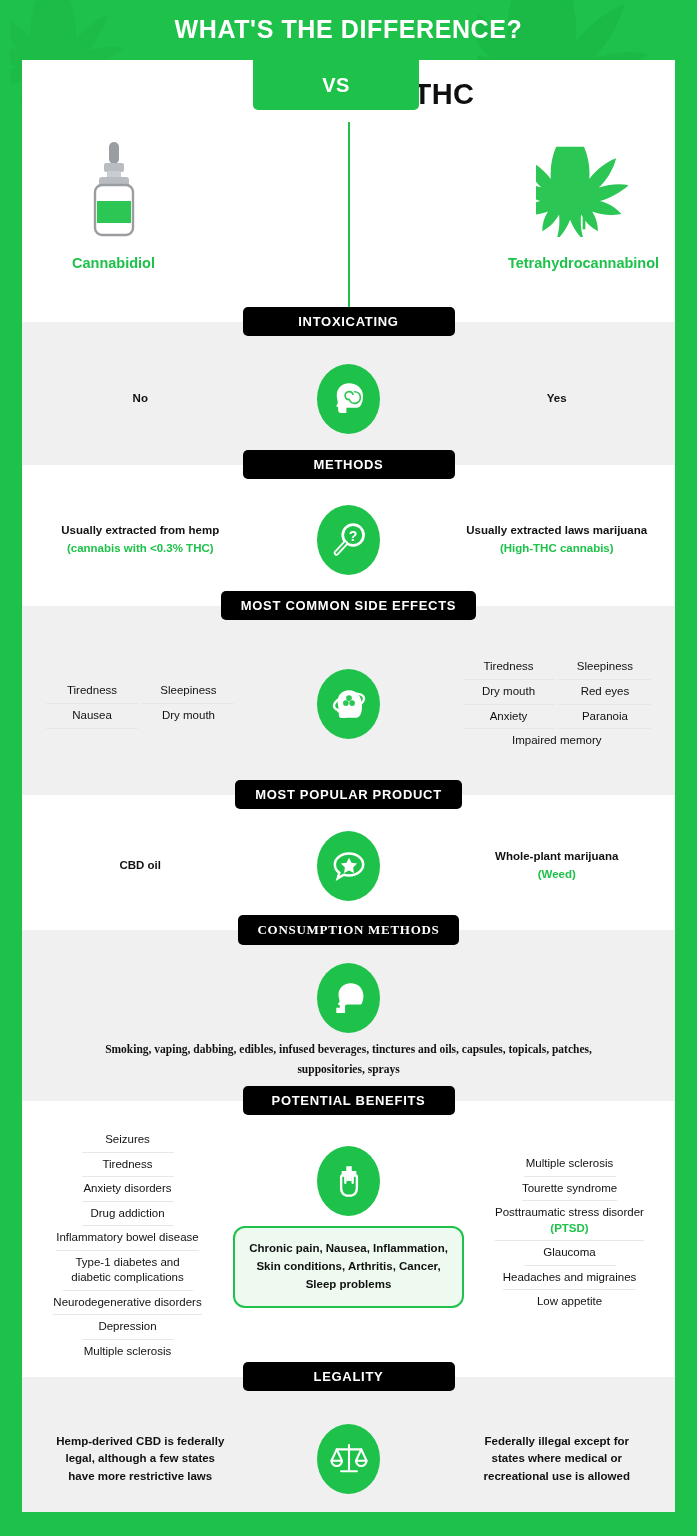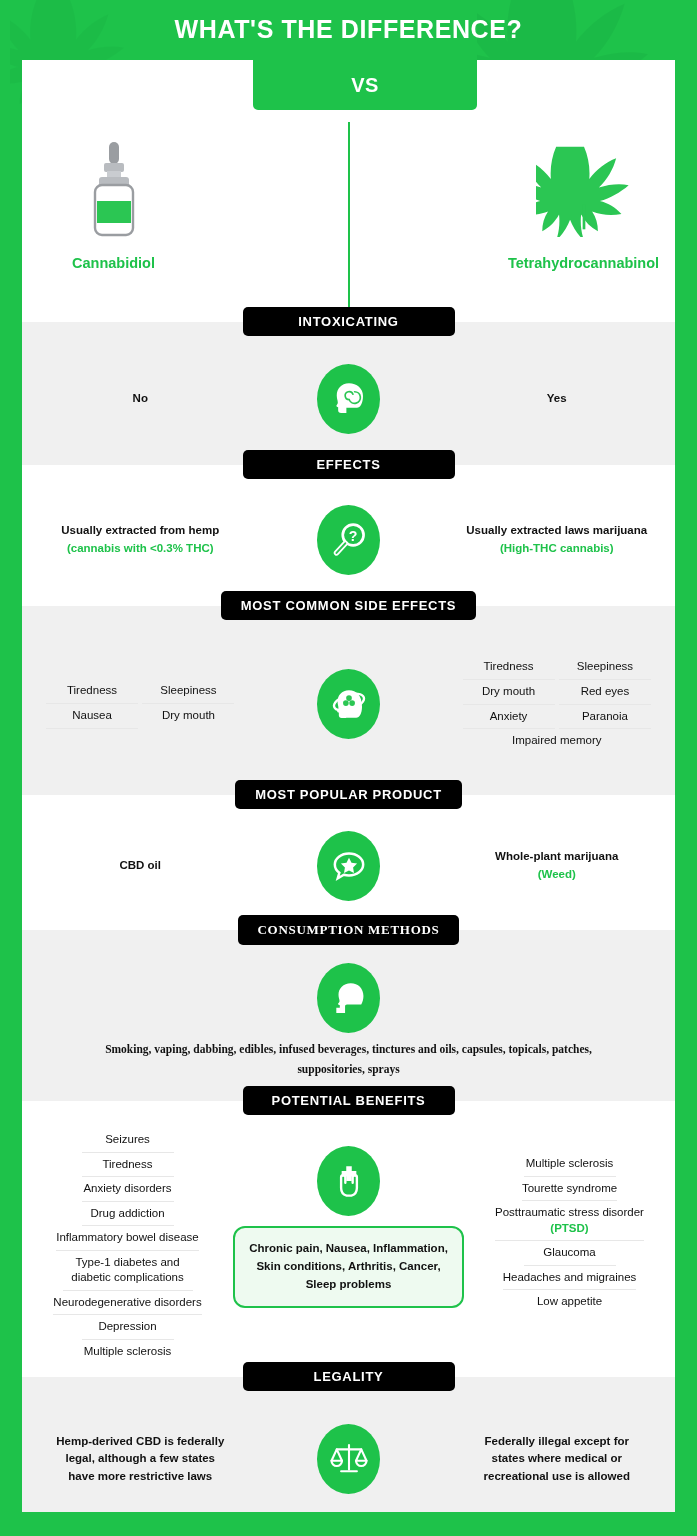--- a/index.html
+++ b/index.html
@@ -63,21 +63,21 @@
     height: 1452px;
     background: #ffffff;
     overflow: hidden;
   }
 
   
   .vs-notch {
     position: absolute;
     left: 231px;
     top: 0;
-    width: 224px;
+    width: 166px;
     height: 50px;
     background: #1ec24a;
     border-bottom-left-radius: 5px;
     border-bottom-right-radius: 5px;
     display: flex;
     align-items: center;
     justify-content: center;
     z-index: 4;
   }
   .vs-notch span {
@@ -338,21 +338,21 @@
           </div>
         </div>
         <div class="col">
           <div class="val">Yes</div>
         </div>
       </div>
     </div>
 
     <div class="band white" style="padding-bottom:10px;">
       <div class="pill-wrap" style="transform:translateY(-15px);">
-        <div class="pill">EFFECTS</div>
+        <div class="pill">METHODS</div>
       </div>
       <div class="row" style="height:112px;margin-top:-10px;">
         <div class="col">
           <div class="val">Usually extracted from hemp</div>
           <div class="val green" style="color:#1ec24a;">(cannabis with &lt;0.3% THC)</div>
         </div>
         <div class="center">
           <div class="circ">
             <svg width="40" height="40" viewBox="0 0 48 48">
               <circle cx="29" cy="18" r="12.5" fill="none" stroke="#ffffff" stroke-width="3.2"></circle>

